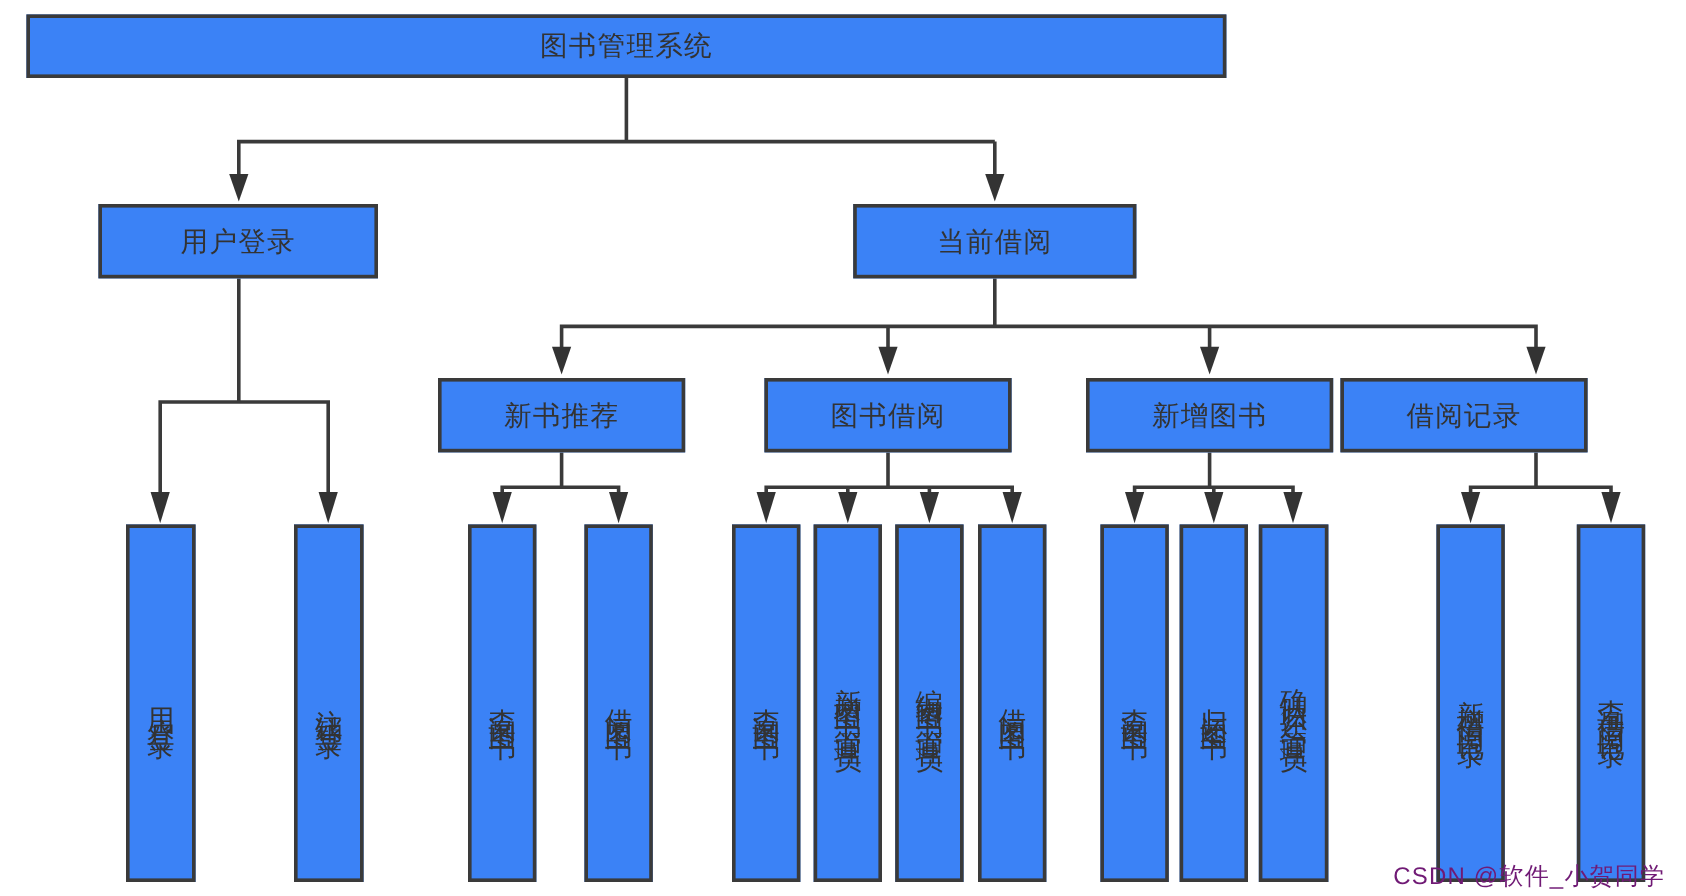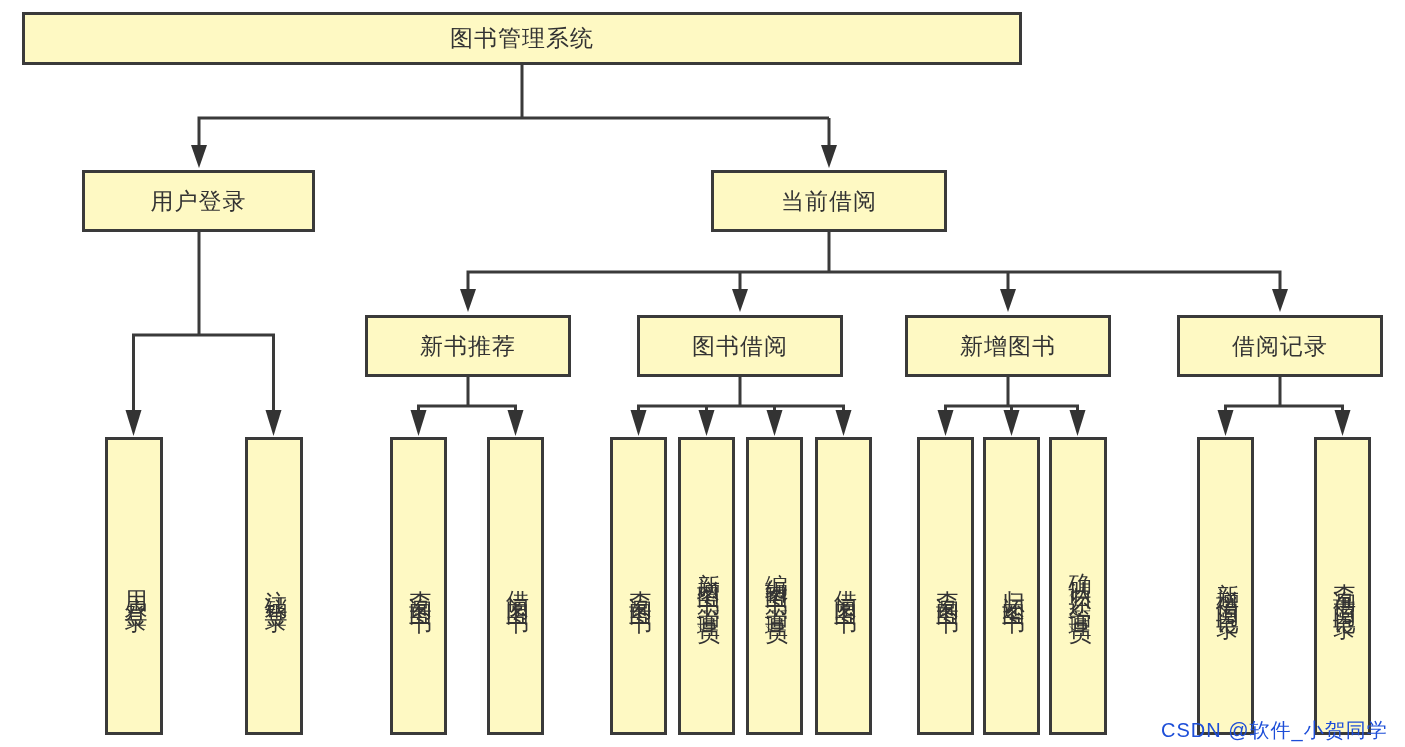--- a/index.html
+++ b/index.html
@@ -8,44 +8,43 @@
     width:1405px;height:747px;
     background:#ffffff;
     font-family:"Liberation Sans", sans-serif;
     overflow:hidden;
   }
   .wires{position:absolute;left:0;top:0;width:1405px;height:747px;}
   .node{
     position:absolute;
     box-sizing:border-box;
     border:3px solid #3a3a3a;
-    background:#fef9c3;
+    background:#3b82f6;
     color:#333333;
     display:flex;
     align-items:center;
     justify-content:center;
     font-size:23px;
     letter-spacing:1px;
     text-align:center;
     white-space:nowrap;
-    font-family:Liberation Mono, monospace;
   }
   .leaf{
     writing-mode:vertical-rl;
     text-orientation:mixed;
     letter-spacing:7px;
     font-size:23px;
     white-space:normal;
     line-height:1;
   }
   .watermark{
     position:absolute;
     left:1161px;top:717px;
     font-size:20px;
-    color:#1d4ed8;
+    color:#701a75;
     letter-spacing:1px;
     white-space:nowrap;
   }
 </style>
 </head>
 <body>
 
 <div class="stage">
 
   <svg class="wires" viewBox="0 0 1405 747" xmlns="http://www.w3.org/2000/svg">
@@ -96,21 +95,21 @@
   </svg>
 
   <div class="node" style="left:22px;top:12px;width:1000px;height:53px">图书管理系统</div>
 
   <div class="node" style="left:82px;top:170px;width:233px;height:62px">用户登录</div>
   <div class="node" style="left:711px;top:170px;width:236px;height:62px">当前借阅</div>
 
   <div class="node" style="left:637px;top:315px;width:206px;height:62px">图书借阅</div>
   <div class="node" style="left:365px;top:315px;width:206px;height:62px">新书推荐</div>
   <div class="node" style="left:905px;top:315px;width:206px;height:62px">新增图书</div>
-  <div class="node" style="left:1177px;top:315px;width:206px;height:62px">借阅记录</div>
+  <div class="node" style="left:1117px;top:315px;width:206px;height:62px">借阅记录</div>
 
   <div class="node leaf" style="left:105px;top:437px;width:58px;height:298px">用户登录</div>
   <div class="node leaf" style="left:245px;top:437px;width:58px;height:298px">注销登录</div>
 
   <div class="node leaf" style="left:390px;top:437px;width:57px;height:298px">查询图书</div>
   <div class="node leaf" style="left:487px;top:437px;width:57px;height:298px">借阅图书</div>
 
   <div class="node leaf" style="left:610px;top:437px;width:57px;height:298px">查询图书</div>
   <div class="node leaf" style="left:678px;top:437px;width:57px;height:298px">新增图书（管理员）</div>
   <div class="node leaf" style="left:746px;top:437px;width:57px;height:298px">编辑图书（管理员）</div>

